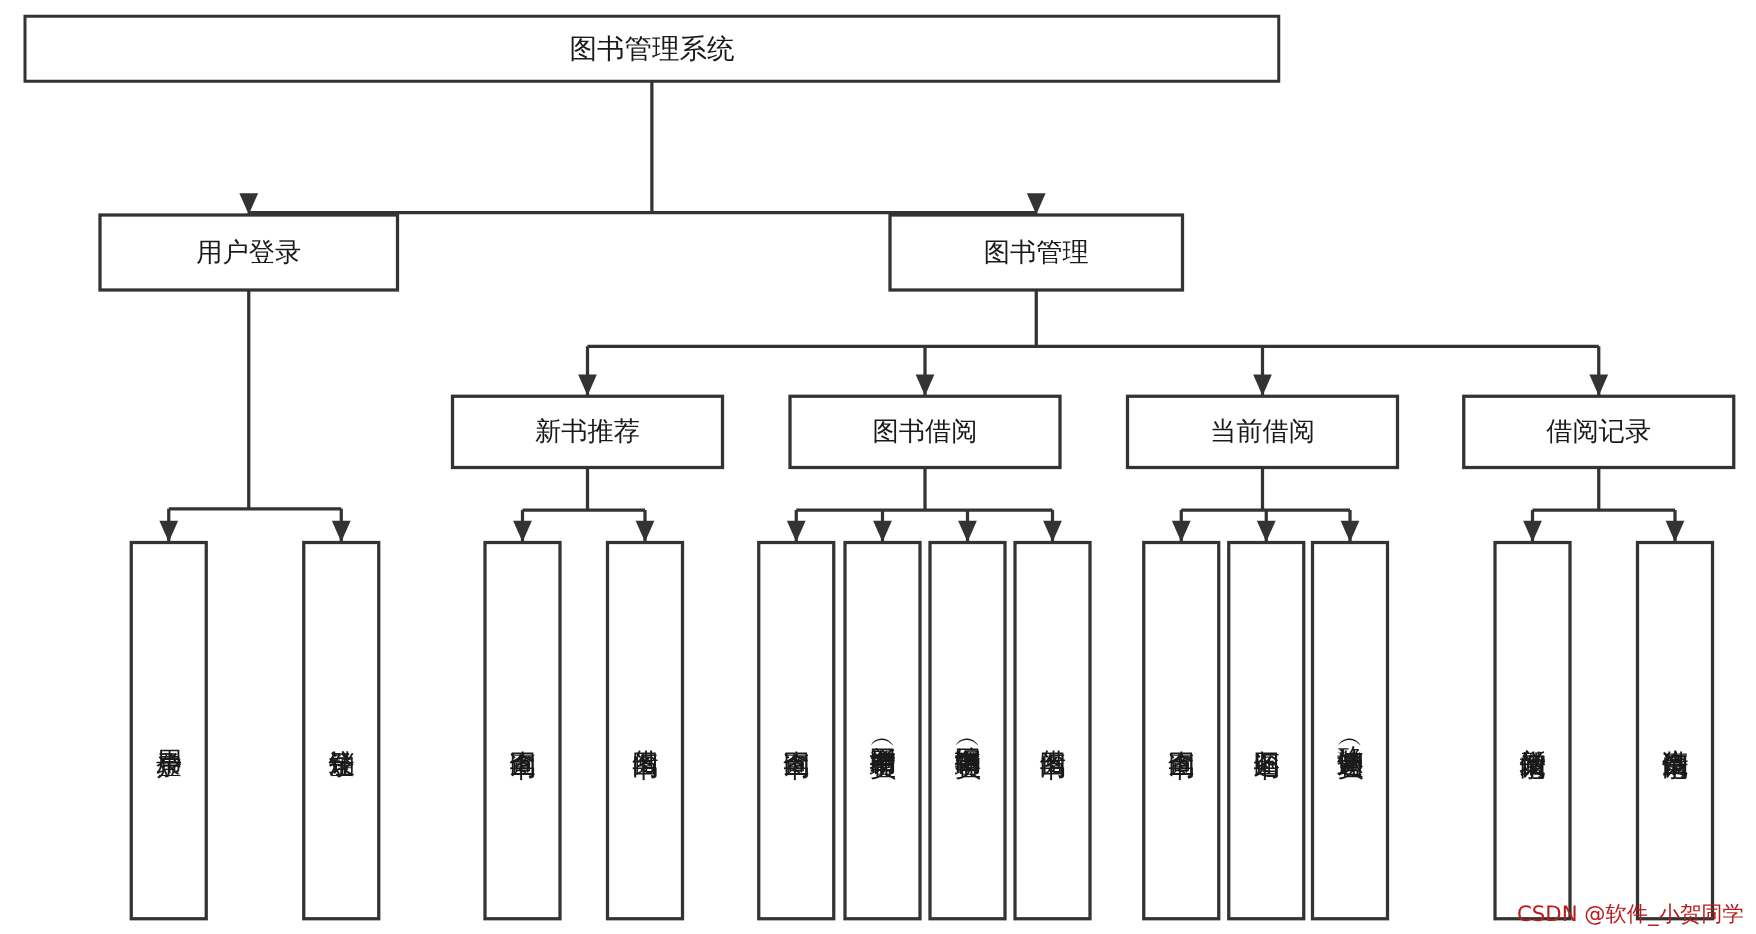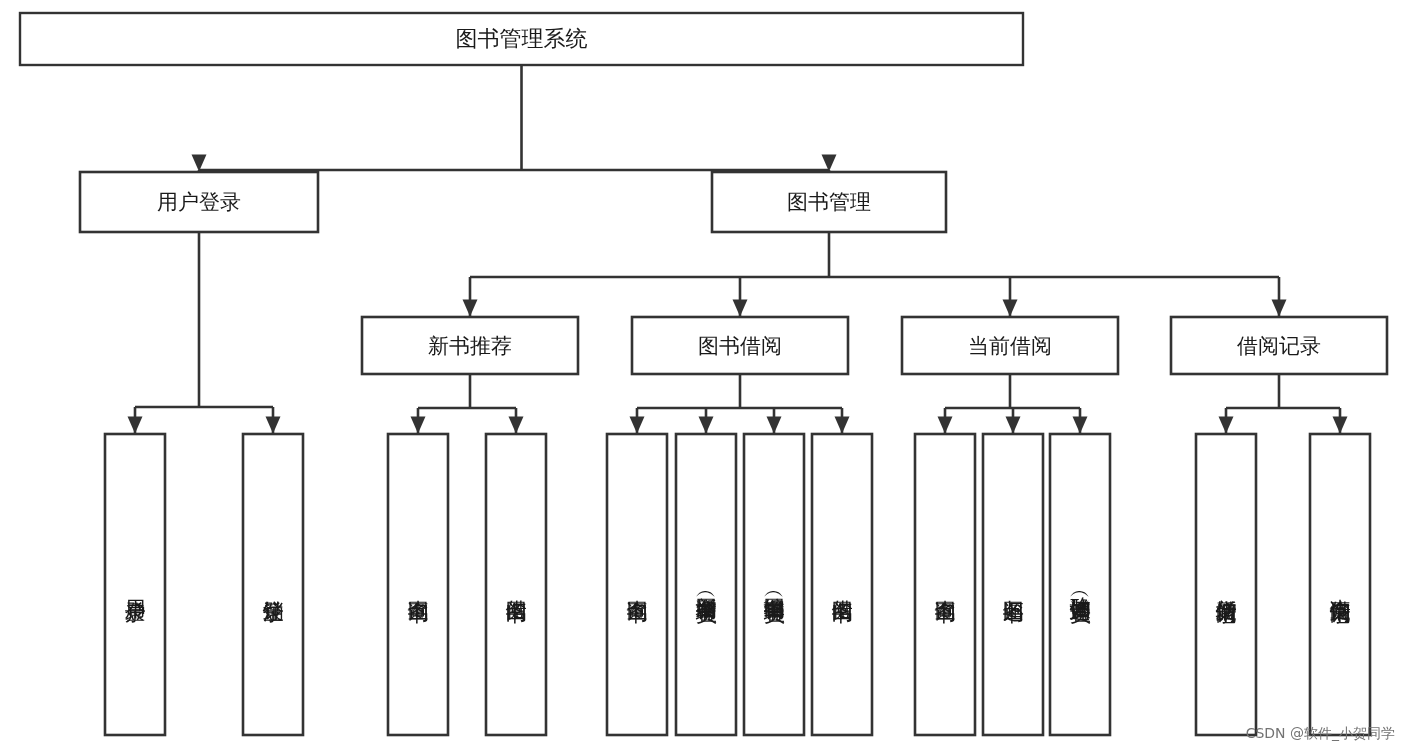--- a/index.html
+++ b/index.html
@@ -70,22 +70,22 @@
     color: #1a1a1a;
     line-height: 1.08;
     letter-spacing: 1px;
     white-space: nowrap;
   }
   .watermark {
     position: absolute;
     right: 10px;
     bottom: 4px;
     font-family: "DejaVu Sans", "Liberation Sans", sans-serif;
-    font-size: 14px;
-    color: #737373;
+    font-size: 17px;
+    color: #b91c1c;
     white-space: nowrap;
     user-select: none;
   }
 </style>
 </head>
 <body>
 
 <div id="diagram-root">
 
   <svg class="chart-svg" viewBox="0 0 1405 747">

